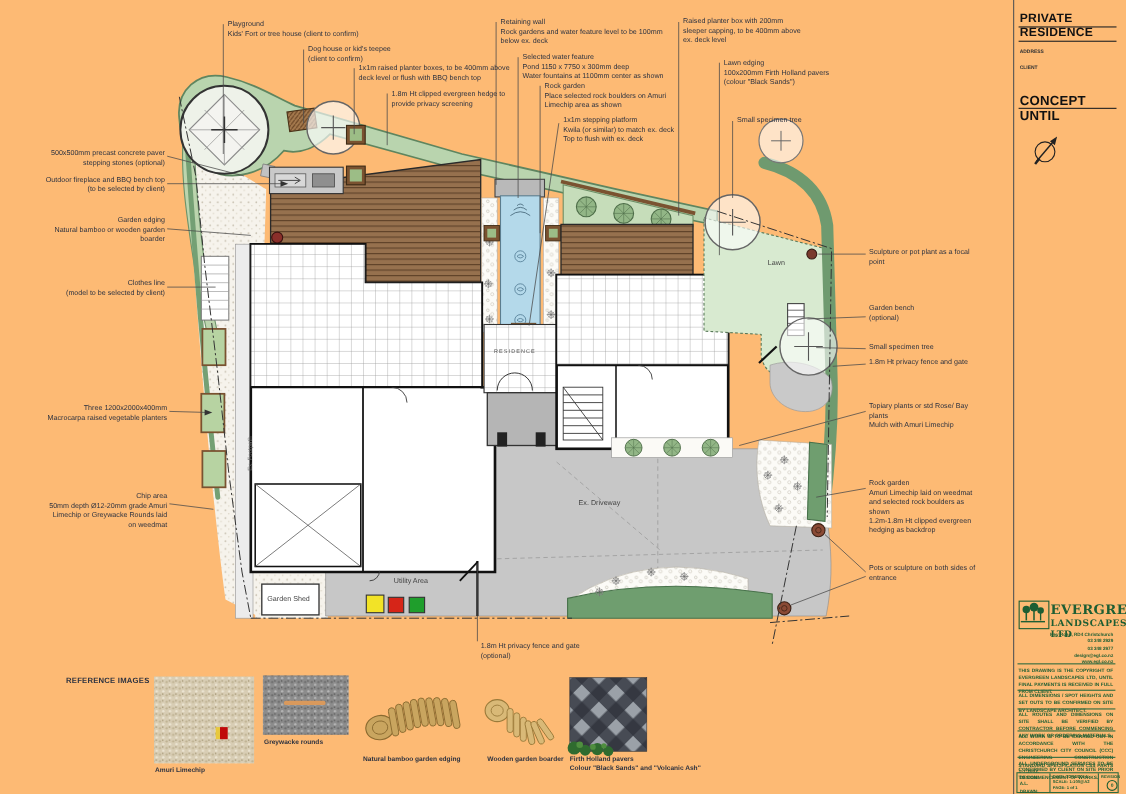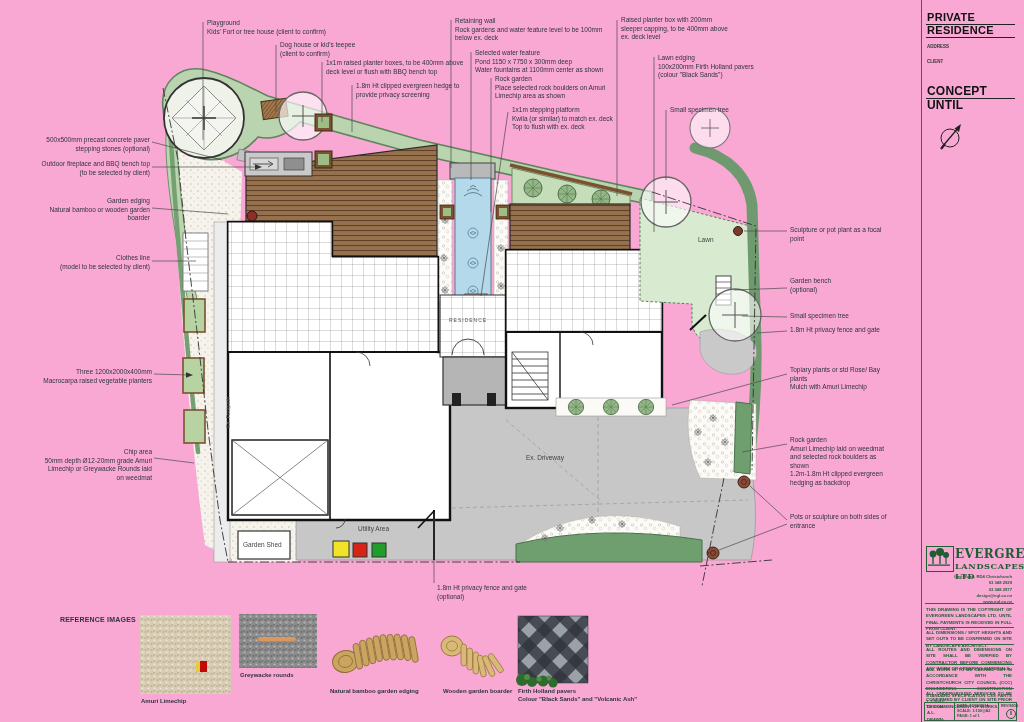--- a/index.html
+++ b/index.html
@@ -1,16 +1,16 @@
 <!DOCTYPE html>
 <html><head>
 <meta charset="utf-8">
 <style>
   html,body{margin:0;padding:0;background:#fff;}
-  #sheet{position:relative;width:1024px;height:722px;background:#f9a8d4;overflow:hidden;
+  #sheet{position:relative;width:1024px;height:722px;background:#fdba74;overflow:hidden;
          font-family:"Liberation Sans",sans-serif;}
   svg{position:absolute;left:0;top:0;}
   .ann{position:absolute;font:400 6.5px/1.32 "Liberation Sans",sans-serif;color:#2e3340;white-space:pre-line;}
   .ar{text-align:right;}
   .plab{position:absolute;font:400 6.5px "Liberation Sans",sans-serif;color:#444;}
   .cap{position:absolute;font:700 6px/1.35 "Liberation Sans",sans-serif;color:#2e3340;white-space:pre-line;}
   .refhead{position:absolute;font:700 7px "Liberation Sans",sans-serif;color:#2e3340;letter-spacing:.2px;}
   
   #tblock{position:absolute;left:921px;top:0;width:95px;height:722px;border-left:1px solid #555;}
   .tb-big{font:700 11px/1.05 "Liberation Sans",sans-serif;color:#111;letter-spacing:.3px;}

